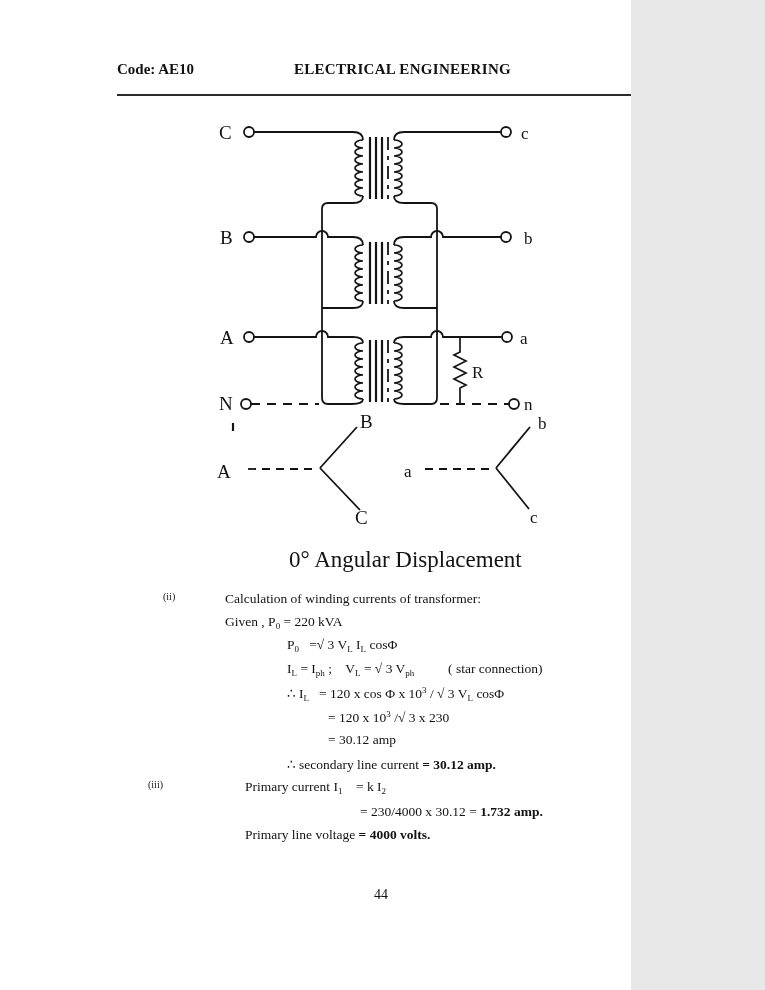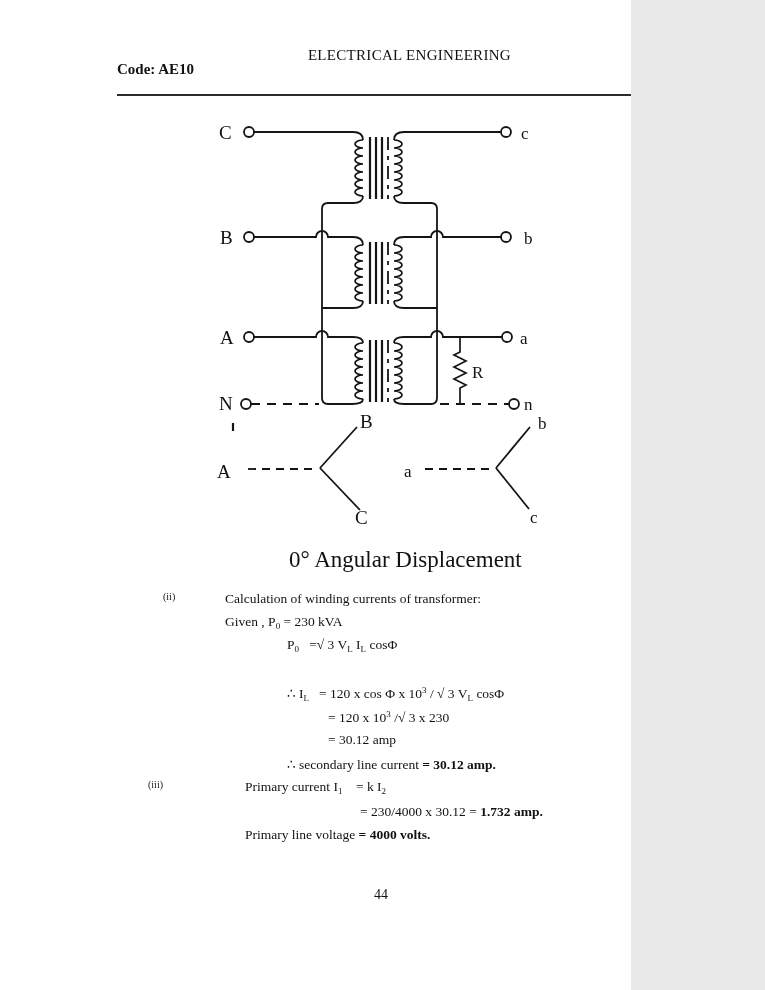--- a/index.html
+++ b/index.html
@@ -1,19 +1,19 @@
 <!DOCTYPE html>
 <html><head>
 <meta charset="utf-8">
 <style>
   html,body{margin:0;padding:0;background:#e8e8e8;}
   .page{position:relative;width:631px;height:990px;background:#ffffff;overflow:hidden;
         font-family:"Liberation Serif", serif;color:#121212;}
   .hdr-code{position:absolute;left:117px;top:61px;font-size:15px;font-weight:bold;}
-  .hdr-title{position:absolute;right:120px;top:47px;font-size:15px;font-weight:normal;letter-spacing:.3px;margin-left:8px;}
+  .hdr-title{position:absolute;right:120px;top:61px;font-size:15px;font-weight:bold;letter-spacing:.3px;margin-left:8px;}
   .hdr-rule{position:absolute;left:117px;top:94px;width:531px;height:2px;background:#2b2b2b;}
   .fig-svg{position:absolute;left:0;top:0;}
   svg text{font-family:"Liberation Serif", serif;fill:#121212;}
   .caption{position:absolute;left:289px;top:547px;font-size:23px;}
   .tline{position:absolute;font-size:13.5px;white-space:pre;}
   .tlabel{position:absolute;font-size:10px;}
   .sub{font-size:9px;vertical-align:-3px;}
   .sup{font-size:9px;vertical-align:5px;}
   .bold{font-weight:bold;}
   .pagenum{position:absolute;left:374px;top:887px;font-size:14px;}
@@ -109,24 +109,25 @@
       <text x="404" y="477" font-size="17">a</text>
       <text x="530" y="523" font-size="17">c</text>
     </g>
   </svg>
 
   <div class="caption">0° Angular Displacement</div>
 
   <div class="tlabel" style="left:163px;top:591px">(ii)</div>
   <div class="tline" style="left:225px;top:591px"><span>Calculation of winding currents of transformer:</span></div>
 
-  <div class="tline" style="left:225px;top:614px"><span>Given , P</span><span class="sub">0</span><span> = 230 kVA</span></div>
+  <div class="tline" style="left:225px;top:614px"><span>Given , P</span><span class="sub">0</span><span> = 220 kVA</span></div>
 
   <div class="tline" style="left:287px;top:637px"><span>P</span><span class="sub">0</span><span>   =√ 3 V</span><span class="sub">L</span><span> I</span><span class="sub">L</span><span> cosΦ</span></div>
 
+  <div class="tline" style="left:287px;top:661px"><span>I</span><span class="sub">L</span><span> = I</span><span class="sub">ph</span><span> ;    V</span><span class="sub">L</span><span> = √ 3 V</span><span class="sub">ph</span><span>          ( star connection)</span></div>
 
   <div class="tline" style="left:287px;top:685px"><span>∴ I</span><span class="sub">L</span><span>   = 120 x cos Φ x 10</span><span class="sup">3</span><span> / √ 3 V</span><span class="sub">L</span><span> cosΦ</span></div>
 
   <div class="tline" style="left:328px;top:709px"><span>= 120 x 10</span><span class="sup">3</span><span> /√ 3 x 230</span></div>
 
   <div class="tline" style="left:328px;top:732px"><span>= 30.12 amp</span></div>
 
   <div class="tline" style="left:287px;top:756px"><span>∴ secondary line current </span><span class="bold">= 30.12 amp.</span></div>
 
   <div class="tlabel" style="left:148px;top:779px">(iii)</div>

